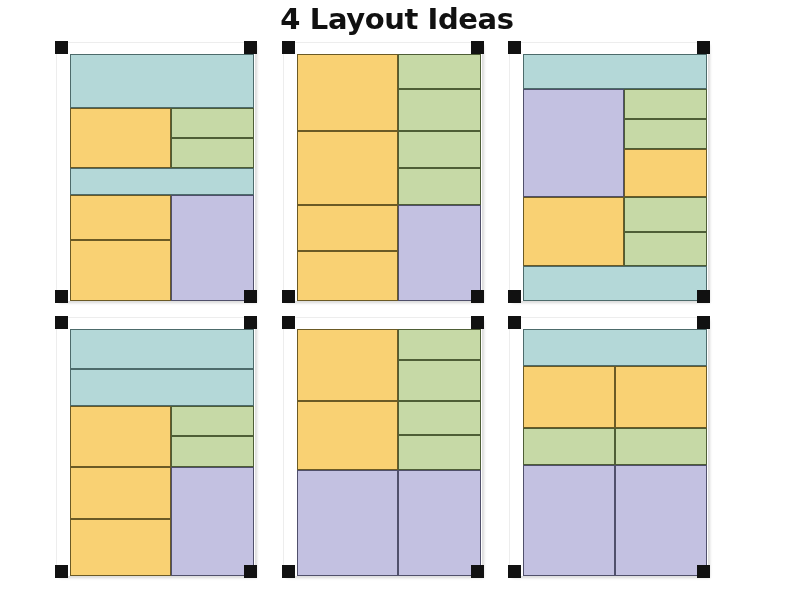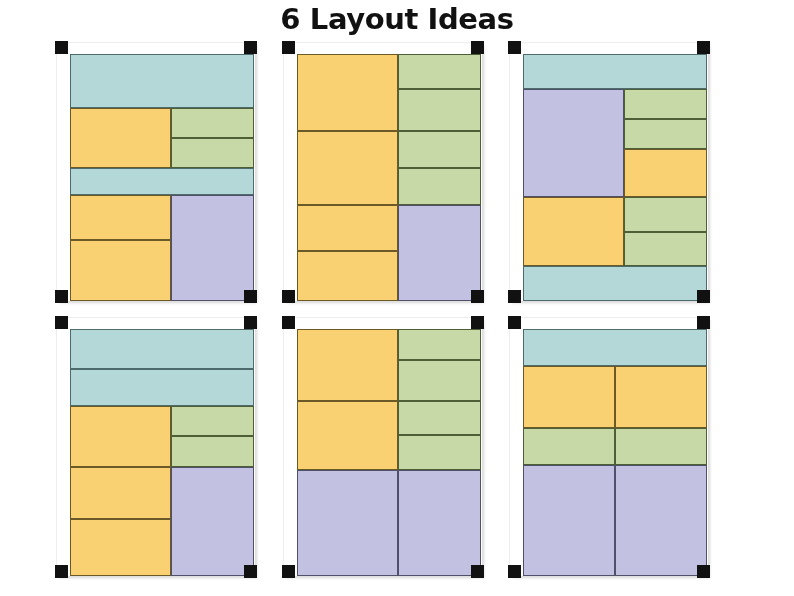--- a/index.html
+++ b/index.html
@@ -109,21 +109,21 @@
     background: #111111;
   }
   .h-tl { left: -2px;  top: -2px; }
   .h-tr { left: 187px; top: -2px; }
   .h-bl { left: -2px;  top: 247px; }
   .h-br { left: 187px; top: 247px; }
 </style>
 </head>
 <body>
 
-<div id="page-title">6 Layout Ideas</div>
+<div id="page-title">4 Layout Ideas</div>
 
 <div id="panel-grid">
     <div class="panel-slot slot-0">
       <div class="page-sheet"></div>
       <div class="wire">
         <div class="band" style="height: 22%;">
           <div class="col" style="width: 100%;">
             <div class="blk c-teal" style="height: 100%;"></div>
           </div>
         </div>

